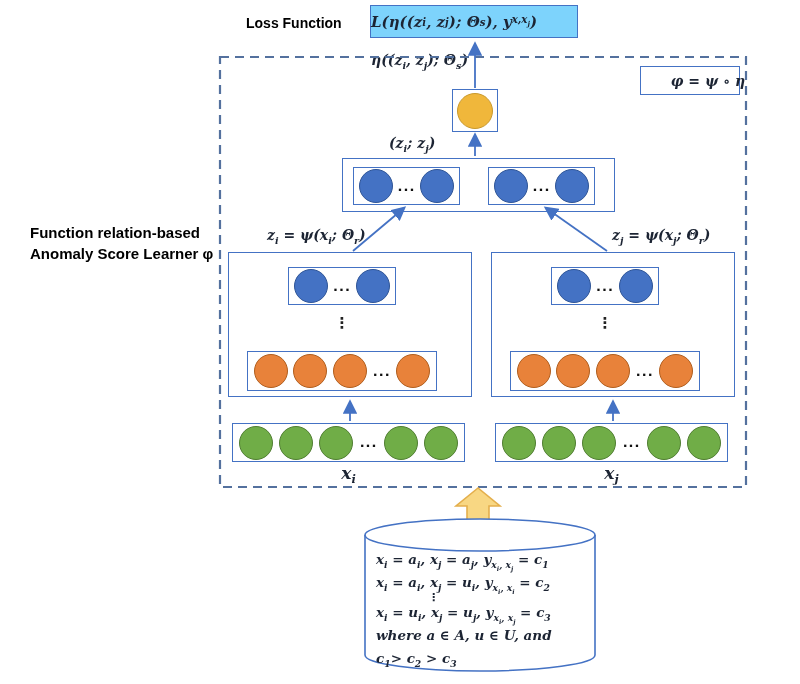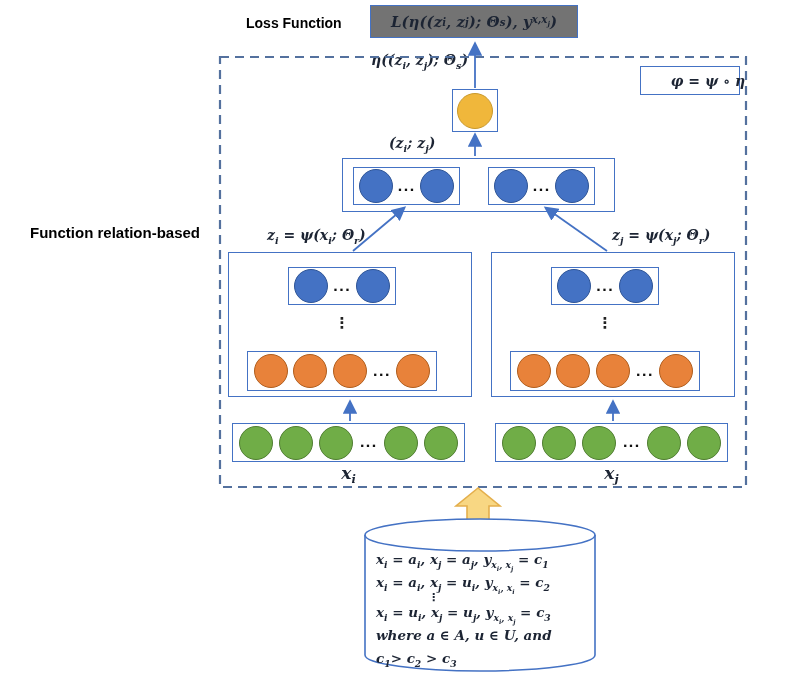--- a/index.html
+++ b/index.html
@@ -12,22 +12,22 @@
   sub{font-size:68%;line-height:0;}
   .bluebox{border:1.4px solid #4472C4;background:#fff;}
   .thinbox{border:1px solid #4472C4;background:#fff;}
   .row{display:flex;align-items:center;justify-content:space-evenly;}
   .circle{display:inline-block;width:32px;height:32px;border-radius:50%;
           border:1px solid rgba(60,40,10,.35);}
   .hdots{font-weight:bold;color:#111;font-size:13px;letter-spacing:1px;
          font-family:"DejaVu Sans",sans-serif;}
   .vdots{font-weight:bold;color:#222;font-size:15px;text-align:center;
          font-family:"DejaVu Sans",sans-serif;}
-  .loss-box{border:1.5px solid #4472C4;background:#737373;display:flex;
-            align-items:center;justify-content:center;font-size:15px;}
+  .loss-box{border:1.5px solid #4472C4;background:#7dd3fc;display:flex;
+            align-items:center;font-size:15px;}
   .phi-box{border:1.3px solid #4472C4;background:#fff;display:flex;
            align-items:center;justify-content:center;font-size:14px;}
   .ybox{border:1.3px solid #4472C4;background:#fff;display:flex;
         align-items:center;justify-content:center;}
   .ycircle{width:34px;height:34px;border-radius:50%;background:#F0B73B;
            border:1px solid #C9992C;}
   .lbl14{font-size:14px;}
   .inlbl{font-size:17px;text-align:center;}
   .cyl-text{width:228px;padding-left:8px;}
   .cyl-line{font-size:13.5px;line-height:23px;}
@@ -38,20 +38,21 @@
 </head>
 <body>
 
 <div class="page">
 
   <div class="abs boldlbl" style="left:246px;top:13px;font-size:14px;">Loss Function</div>
   <div class="abs loss-box math" style="left:370px;top:5px;width:208px;height:33px;">L(η((z<sub>i</sub>, z<sub>j</sub>); Θ<sub>s</sub>), y<sub>x,x<sub>j</sub></sub>)</div>
 
   <div class="abs" style="left:30px;top:222px;">
     <div class="boldlbl">Function relation-based</div>
+    <div class="boldlbl">Anomaly Score Learner φ</div>
   </div>
 
   <div class="abs phi-box math" style="left:640px;top:66px;width:100px;height:29px;padding-left:36px;">φ = ψ ∘ η</div>
 
   <div class="abs math lbl14" style="left:371px;top:52px;">η((z<sub>i</sub>, z<sub>j</sub>); Θ<sub>s</sub>)</div>
   <div class="abs ybox" style="left:452px;top:89px;width:46px;height:43px;">
     <span class="ycircle"></span>
   </div>
   <div class="abs math lbl14" style="left:389px;top:135px;">(z<sub>i</sub>; z<sub>j</sub>)</div>
 

